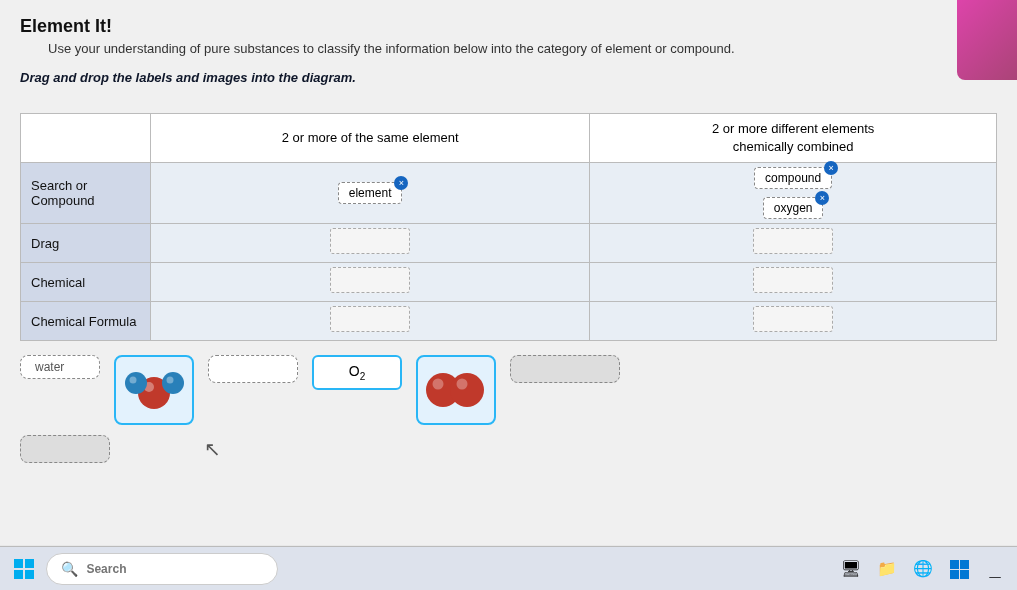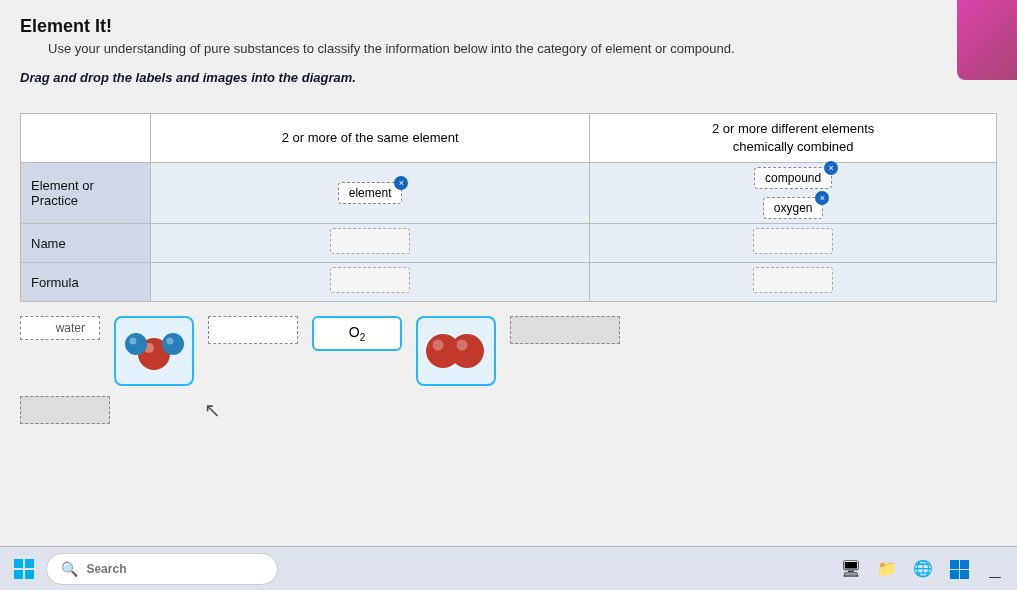--- a/index.html
+++ b/index.html
@@ -129,26 +129,26 @@
 
     .drag-item {
       display: flex;
       flex-direction: column;
       align-items: center;
       gap: 6px;
     }
 
     .drag-label-box {
       border: 1.5px dashed #888;
-      border-radius: 1px;
+      border-radius: 8px;
       padding: 4px 14px;
       font-size: 12px;
       background: #fff;
       min-width: 80px;
-      text-align: right;
+      text-align: left;
       cursor: grab;
       color: #555;
     }
 
     .drag-image-box {
       border: 2.5px solid #29b6f6;
       border-radius: 8px;
       width: 80px;
       height: 70px;
       background: #e3f2fd;
@@ -304,52 +304,57 @@
     <thead>
       <tr>
         <th class="th-empty"></th>
         <th class="col-header">2 or more of the same element</th>
         <th class="col-header">2 or more different elements<br>chemically combined</th>
       </tr>
     </thead>
     <tbody>
 
       <tr>
-        <td>Element or Practice</td>
+        <td>Search or Compound</td>
         <td class="drop-zone">
           <span class="label-chip">
             element
             <span class="close-x">×</span>
           </span>
         </td>
         <td class="drop-zone">
           <span class="label-chip" style="margin-bottom:4px;">
             compound
             <span class="close-x">×</span>
           </span>
           <br>
           <span class="label-chip" style="margin-top:4px;">
             oxygen
             <span class="close-x">×</span>
           </span>
         </td>
       </tr>
 
       <tr>
-        <td>Name</td>
+        <td>Drag</td>
         <td class="drop-zone"><span class="empty-drop"></span></td>
         <td class="drop-zone"><span class="empty-drop"></span></td>
       </tr>
 
       <tr>
-        <td>Formula</td>
+        <td>Chemical</td>
         <td class="drop-zone"><span class="empty-drop"></span></td>
         <td class="drop-zone"><span class="empty-drop"></span></td>
       </tr>
 
+      <tr>
+        <td>Chemical Formula</td>
+        <td class="drop-zone"><span class="empty-drop"></span></td>
+        <td class="drop-zone"><span class="empty-drop"></span></td>
+      </tr>
     </tbody>
   </table>
 
   <div class="drag-items">
 
     <div class="drag-item">
       <div class="drag-label-box">water</div>
     </div>
 
     <div class="drag-item">

